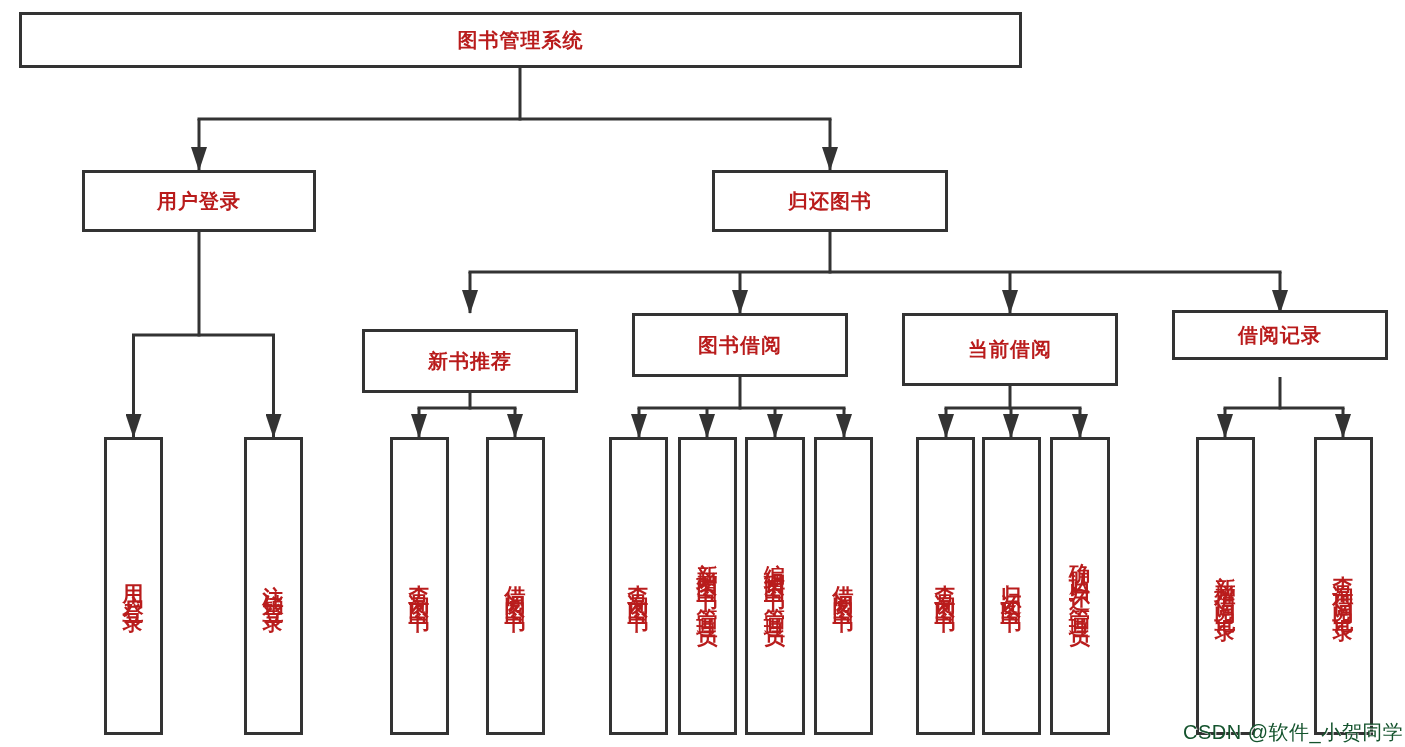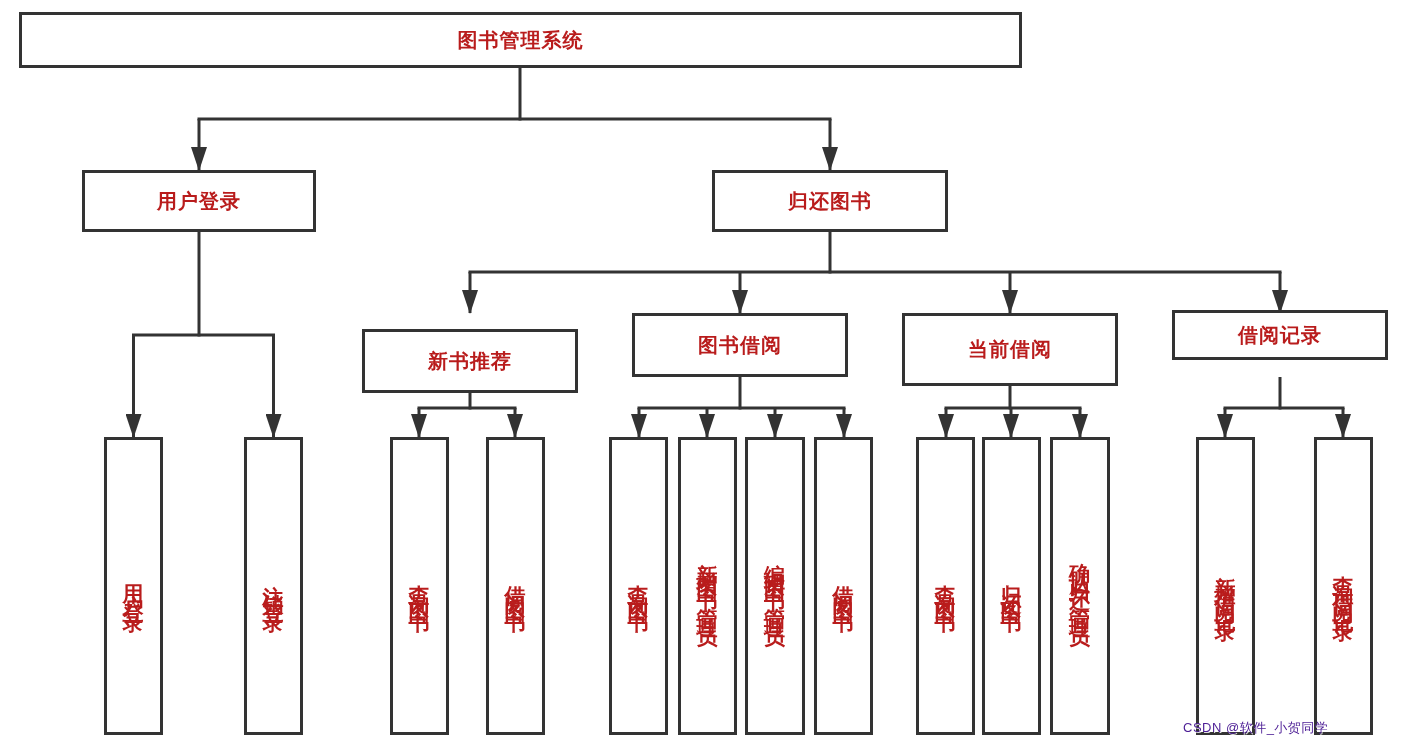--- a/index.html
+++ b/index.html
@@ -44,22 +44,22 @@
     letter-spacing: 9px;
     line-height: 1;
     top: 437px;
     width: 59px;
     height: 298px;
   }
   .watermark {
     position: absolute;
     left: 1183px;
     top: 719px;
-    font-size: 13px;
-    color: #4c1d95;
+    font-size: 20px;
+    color: #14532d;
     letter-spacing: 0.5px;
     white-space: nowrap;
     text-shadow: 1px 1px 0 rgba(255,255,255,0.85);
     z-index: 5;
   }
 </style>
 </head>
 <body>
 
 <div class="diagram">

